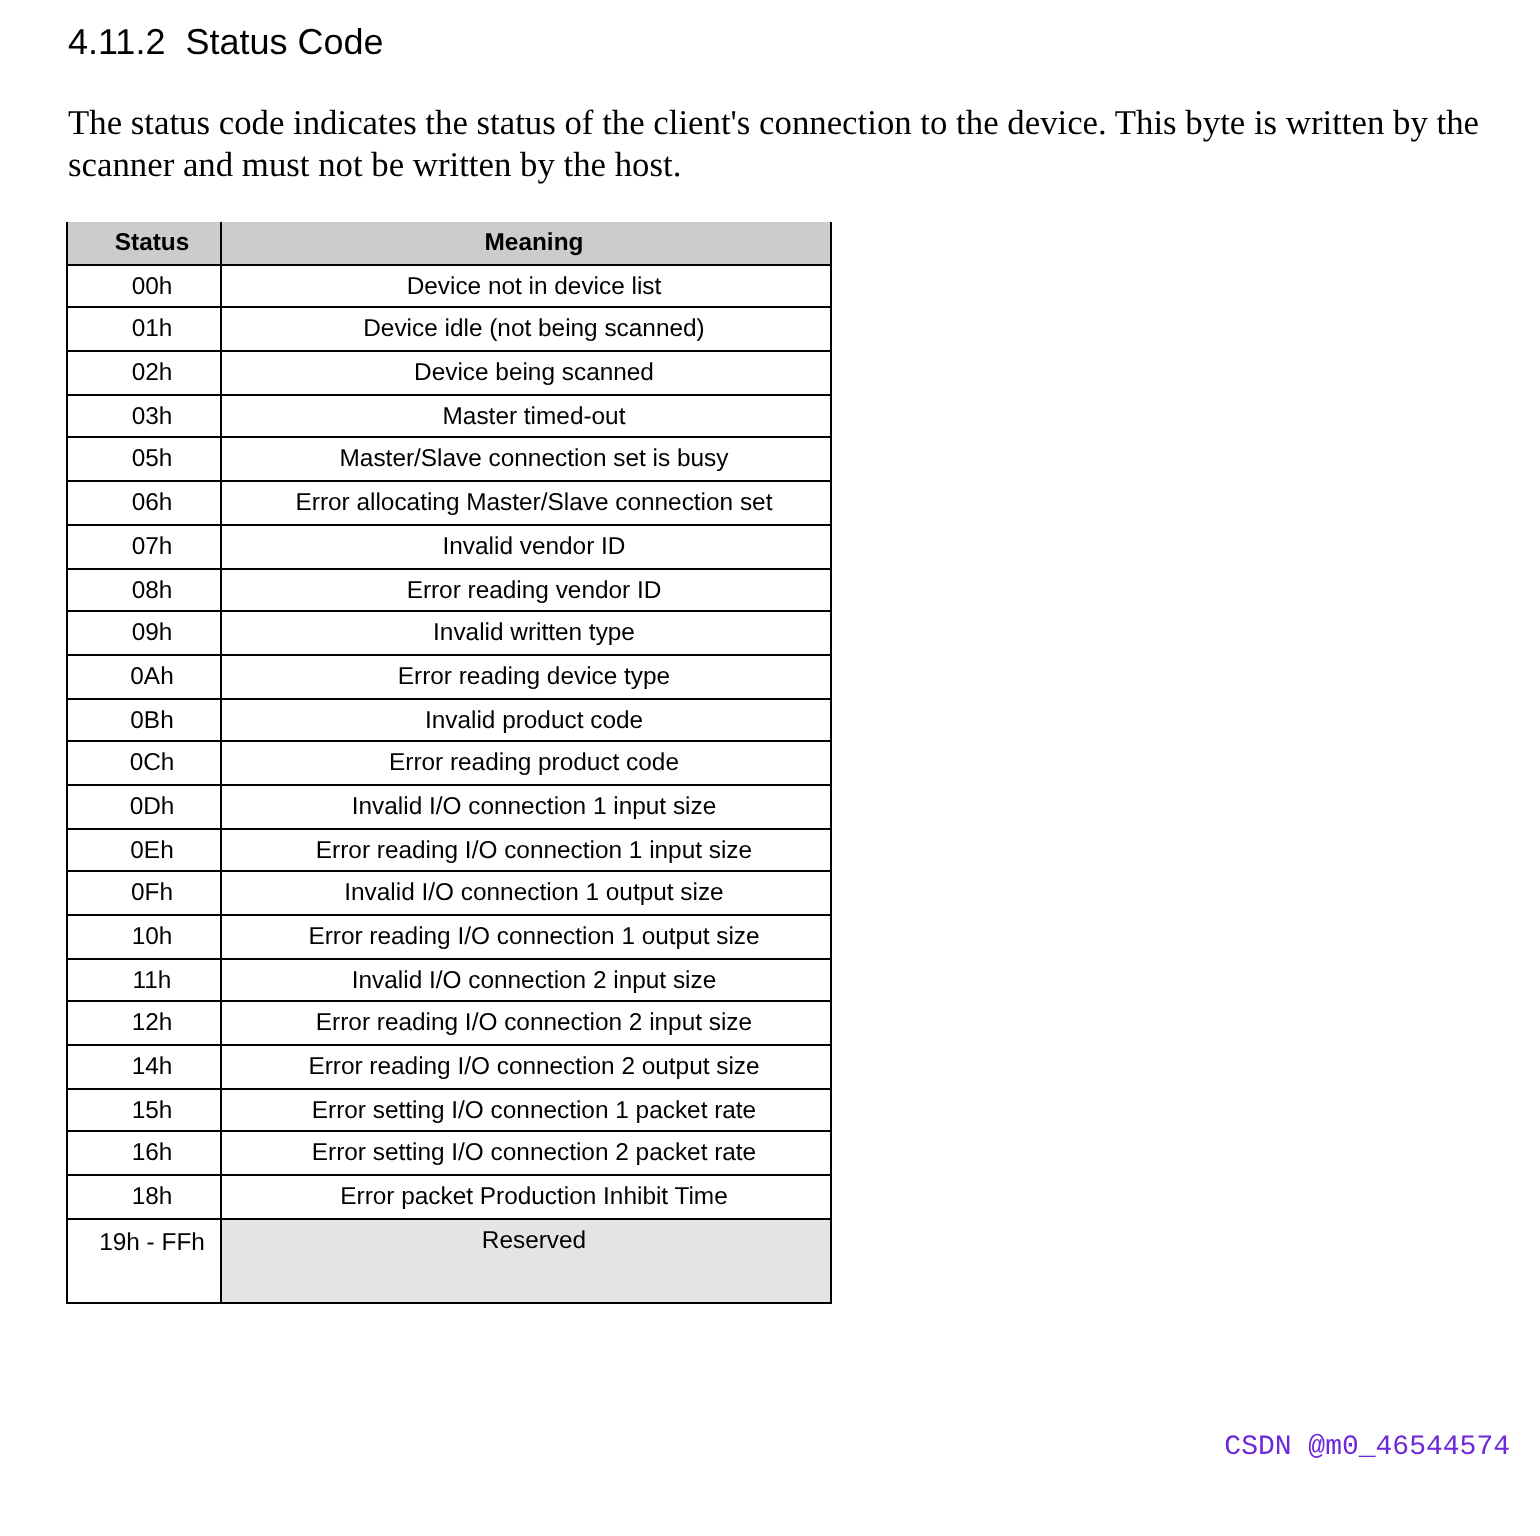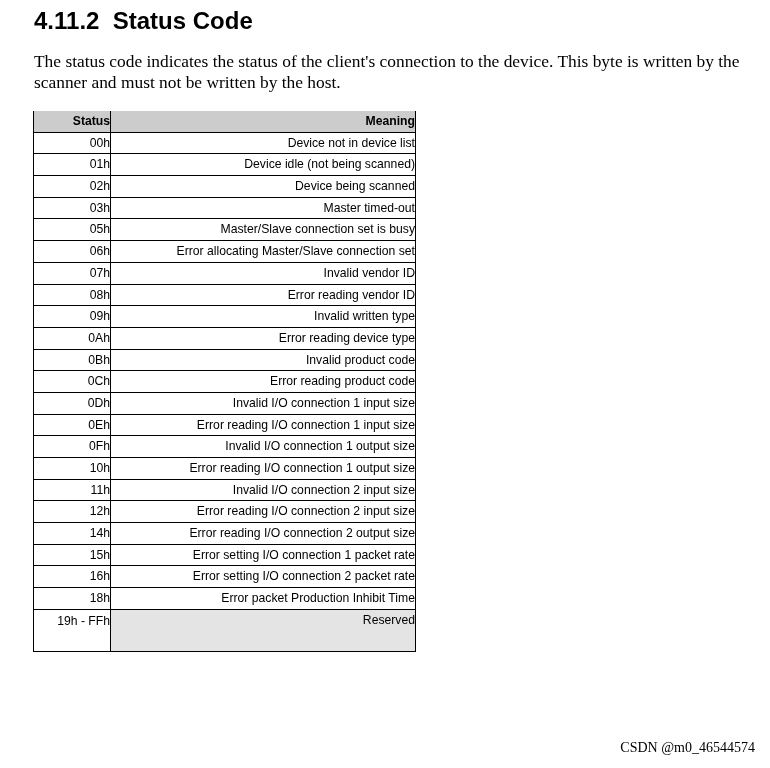--- a/index.html
+++ b/index.html
@@ -13,22 +13,22 @@
       position: relative;
       overflow: hidden;
       color: #000;
     }
     .heading {
       position: absolute;
       left: 34px;
       top: 8px;
       margin: 0;
       font-family: "Liberation Sans", sans-serif;
-      font-weight: bold;
-      font-size: 24px;
+      font-weight: normal;
+      font-size: 18px;
       line-height: 26px;
       white-space: pre;
     }
     .intro {
       position: absolute;
       left: 34px;
       top: 51px;
       width: 720px;
       margin: 0;
       font-family: "Liberation Serif", serif;
@@ -48,21 +48,21 @@
     table.status-table col.c1 { width: 77px; }
     table.status-table col.c2 { width: 305px; }
     table.status-table th,
     table.status-table td {
       border-left: 1.5px solid #000;
       border-right: 1.5px solid #000;
       border-bottom: 1.5px solid #000;
       padding: 0 0 0 8px;
       height: 19.7px;
       line-height: 19px;
-      text-align: right;
+      text-align: center;
       vertical-align: top;
       white-space: nowrap;
     }
     table.status-table th {
       background: #cccccc;
       font-weight: bold;
       border-top: none;
       padding-top: 1px;
     }
     table.status-table td {
@@ -72,24 +72,24 @@
       white-space: normal;
       line-height: 20px;
       height: 40px;
     }
     table.status-table tr.reserved td.meaning {
       background: #e4e4e4;
     }
     .watermark {
       position: absolute;
       right: 15px;
-      top: 740px;
-      font-family: Liberation Serif, serif;
+      top: 716px;
+      font-family: Liberation Mono, monospace;
       font-size: 14px;
-      color: #000000;
+      color: #6d28d9;
     }
   </style>
 </head>
 <body>
 
 <h2 class="heading">4.11.2  Status Code</h2>
 
 <p class="intro">The status code indicates the status of the client's connection to the device. This byte is written by the scanner and must not be written by the host.</p>
 
 <table class="status-table">

